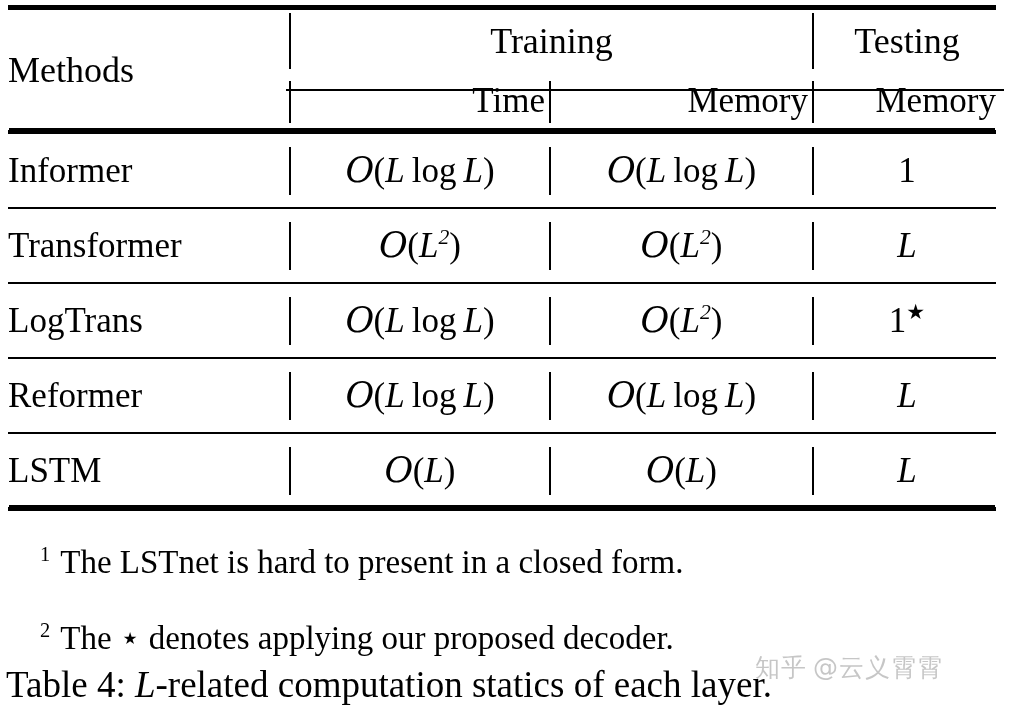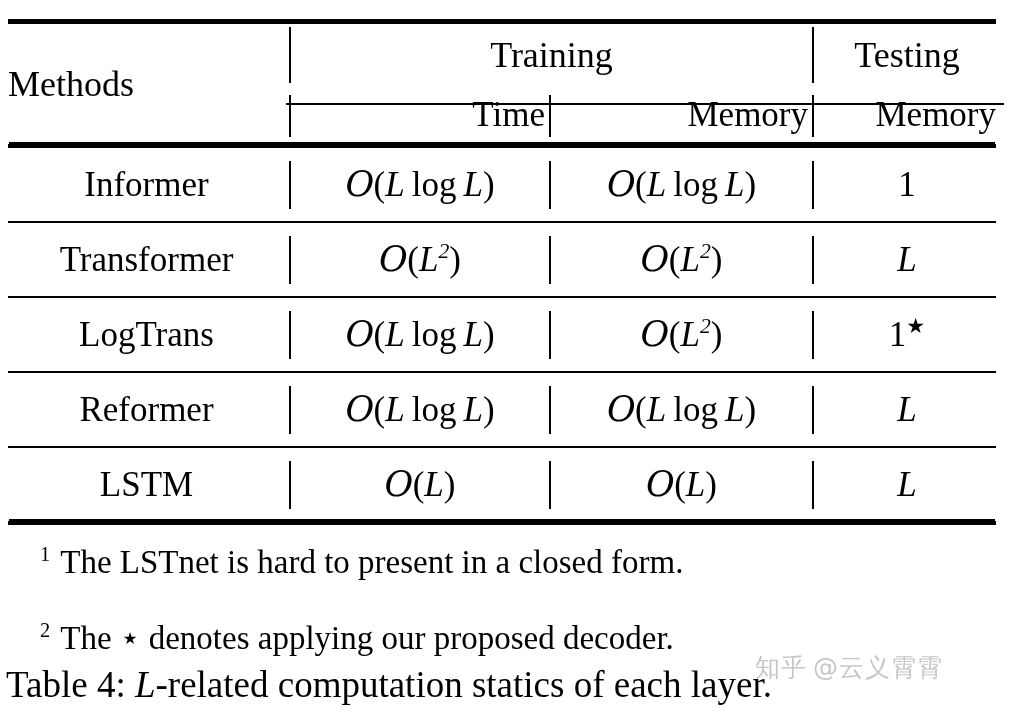--- a/index.html
+++ b/index.html
@@ -19,21 +19,21 @@
   .page {
     position: relative;
     width: 1024px;
     height: 724px;
   }
 
   
   .table-block {
     position: absolute;
     left: 8px;
-    top: 19px;
+    top: 5px;
     width: 988px;
   }
 
   .rule-thick {
     height: 5px;
     background: #000;
     width: 100%;
   }
   .rule-thin {
     height: 2px;
@@ -96,21 +96,21 @@
     text-align: left;
     padding-left: 30px;
   }
   .sub-cell {
     font-size: 35px;
     text-align: right;
   }
 
   .row-method {
     font-size: 35px;
-    text-align: center;
+    text-align: left;
     padding-left: 30px;
   }
   .row-val {
     font-size: 35px;
     text-align: center;
   }
 
   .hdr-row-top td { height: 62px; }
   .hdr-row-sub td { height: 58px; }
   .data-row td { height: 73px; }

